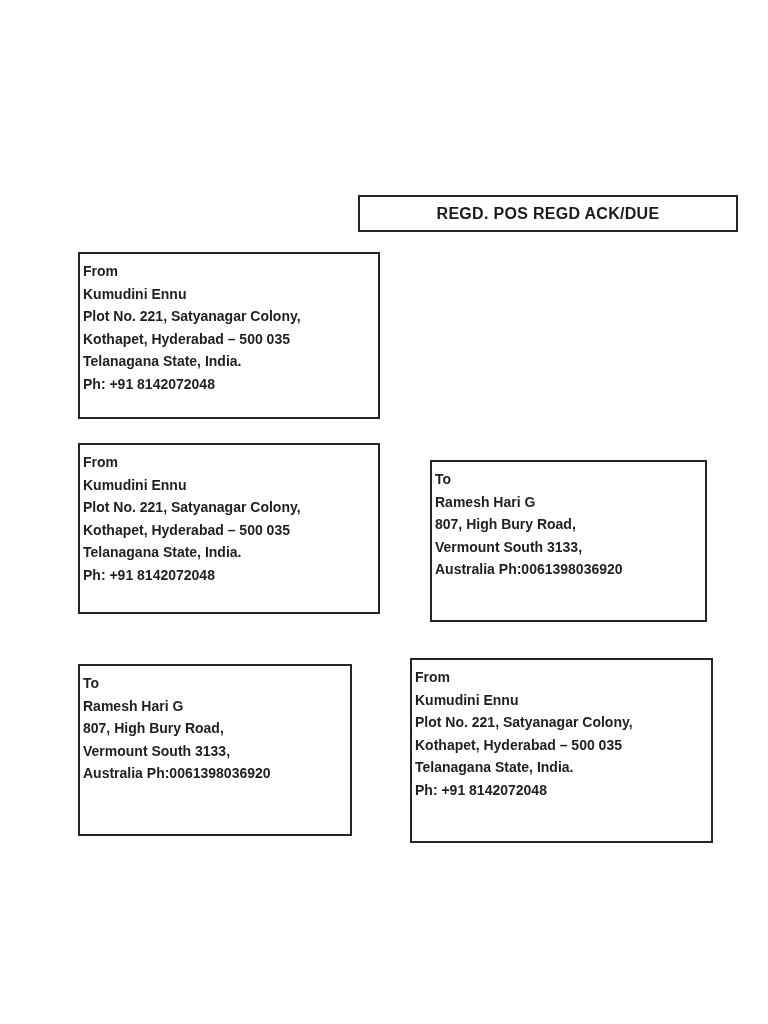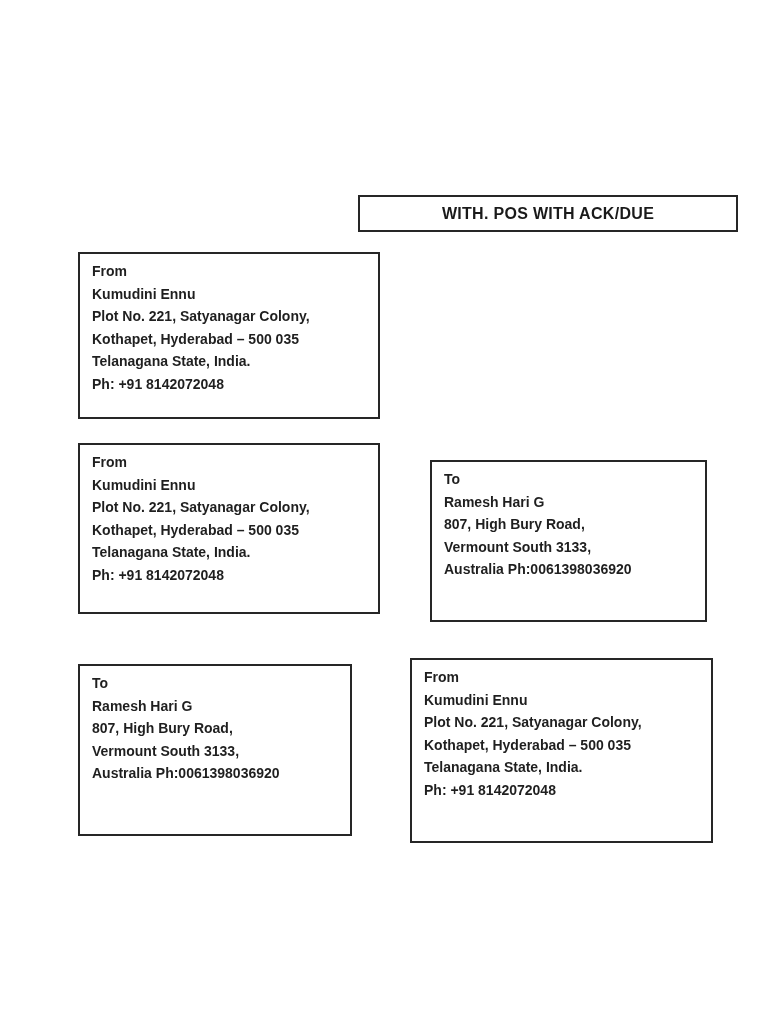--- a/index.html
+++ b/index.html
@@ -31,42 +31,42 @@
     font-size: 16px;
     font-weight: 700;
     color: #1a1a1a;
     letter-spacing: 0.3px;
     white-space: nowrap;
   }
   .addr-box {
     position: absolute;
     border: 2px solid #262626;
     background: #ffffff;
-    padding: 6px 12px;
+    padding: 6px 3px;
   }
   .addr-line {
     font-size: 14px;
     font-weight: 700;
     color: #1f1f1f;
     line-height: 22.5px;
     white-space: nowrap;
   }
   .box-from-1 { left: 78px;  top: 252px; width: 302px; height: 167px; }
   .box-from-2 { left: 78px;  top: 443px; width: 302px; height: 171px; }
   .box-to-1   { left: 430px; top: 460px; width: 277px; height: 162px; }
   .box-to-2   { left: 78px;  top: 664px; width: 274px; height: 172px; }
   .box-from-3 { left: 410px; top: 658px; width: 303px; height: 185px; }
 </style>
 </head>
 <body>
 
 <div class="page">
 
   <div class="header-box">
-    <span class="header-title">WITH. POS WITH ACK/DUE</span>
+    <span class="header-title">REGD. POS REGD ACK/DUE</span>
   </div>
 
   <div class="addr-box box-from-1">
     <div class="addr-line">From</div>
     <div class="addr-line">Kumudini Ennu</div>
     <div class="addr-line">Plot No. 221, Satyanagar Colony,</div>
     <div class="addr-line">Kothapet, Hyderabad – 500 035</div>
     <div class="addr-line">Telanagana State, India.</div>
     <div class="addr-line">Ph: +91 8142072048</div>
   </div>

